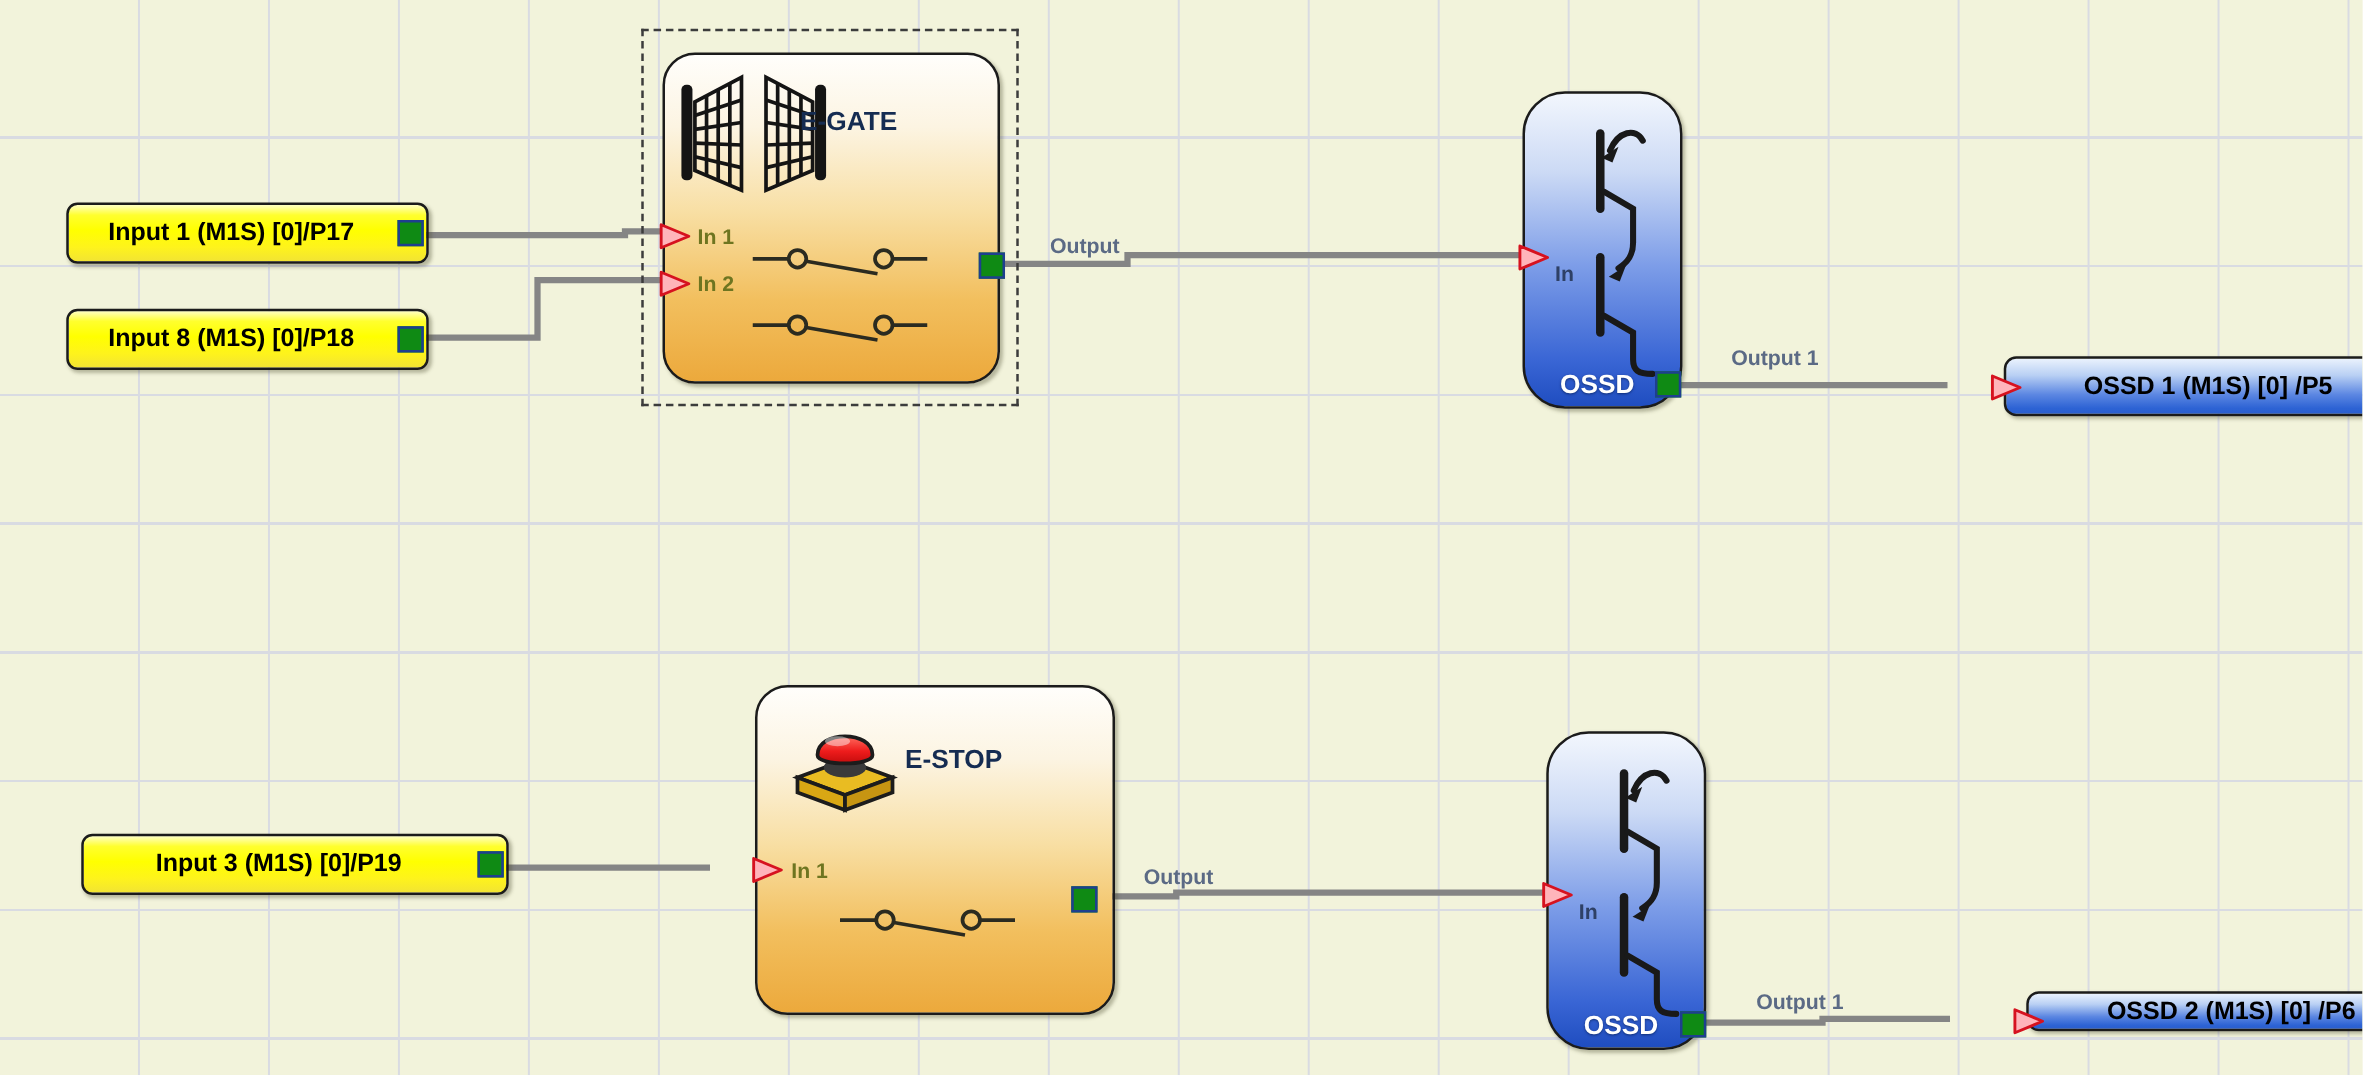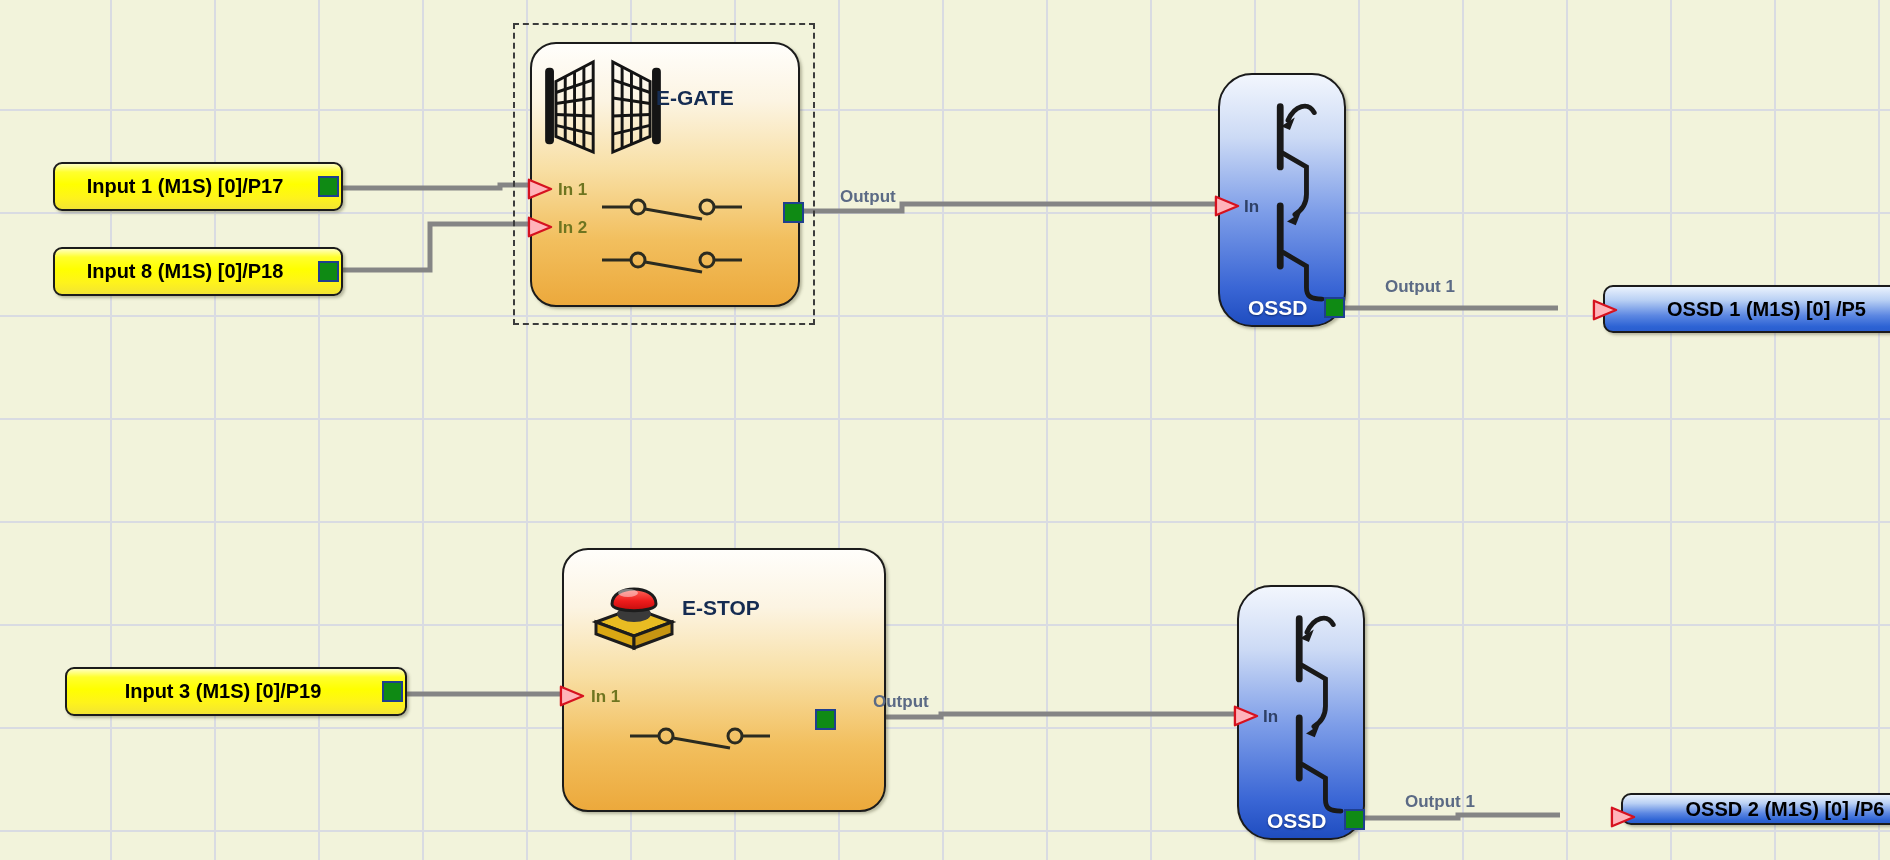--- a/index.html
+++ b/index.html
@@ -28,21 +28,21 @@
     background:linear-gradient(180deg,#fffefb 0%,#fcf4e2 22%,#f8dfa4 48%,#f2bf5e 75%,#eca93c 100%);}
   .fb-ossd{border-radius:34px;
     background:linear-gradient(180deg,#f2f6fd 0%,#ccdaf5 25%,#7d9de8 55%,#3a66d5 85%,#1f4dc0 100%);}
   .fb-title{position:absolute;font-weight:bold;font-size:21px;color:#152c52;white-space:nowrap;}
   .ossd-title{position:absolute;left:28px;bottom:5px;font-weight:bold;font-size:21px;color:#ffffff;
               text-shadow:0 1px 2px rgba(0,20,60,.6);}
   .pin-sq{position:absolute;width:21px;height:21px;box-sizing:border-box;
           background:#0f8a14;border:2px solid #1e3f8f;z-index:3;}
   .pin-tri{position:absolute;width:28px;height:24px;z-index:3;}
   .in-label{position:absolute;font-weight:bold;font-size:17px;color:#6e7520;white-space:nowrap;}
-  .in-label-blue{position:absolute;font-weight:bold;font-size:17px;color:#2e4066;white-space:nowrap;}
+  .in-label-blue{position:absolute;font-weight:bold;font-size:17px;color:#2e4066;white-space:nowrap;margin-top:13px;}
   .out-label{position:absolute;font-weight:bold;font-size:17px;color:#5b6a85;white-space:nowrap;z-index:3;margin-left:32px;}
   .contact{position:absolute;}
   .marquee{position:absolute;left:513px;top:23px;width:302px;height:302px;box-sizing:border-box;
            border:2px dashed #3c3c3c;z-index:1;}
   svg{display:block;}
 </style>
 </head>
 <body>
 
 <div class="canvas">
@@ -90,21 +90,21 @@
         <line x1="89" y1="16" x2="89" y2="90"></line>
         <line x1="79.5" y1="11" x2="79.5" y2="94"></line>
         <line x1="108" y1="37.2" x2="70" y2="24.4"></line>
         <line x1="108" y1="48.4" x2="70" y2="42.8"></line>
         <line x1="108" y1="59.6" x2="70" y2="61.2"></line>
         <line x1="108" y1="70.8" x2="70" y2="79.6"></line>
       </g>
       <rect x="1" y="12" width="9" height="78" rx="4" fill="#141414"></rect>
       <rect x="110" y="12" width="9" height="78" rx="4" fill="#141414"></rect>
     </svg>
-    <span class="fb-title" style="left:124px;top:42px;text-align:right;">E-GATE</span>
+    <span class="fb-title" style="left:108px;top:42px;text-align:right;">E-GATE</span>
 
     <svg class="pin-tri" style="left:-6px;top:133px;" viewBox="0 0 30 26">
       <polygon points="3,3 27,13 3,23" fill="#ffb4ba" stroke="#d6121f" stroke-width="2.5" stroke-linejoin="round"></polygon>
     </svg>
     <span class="in-label" style="left:26px;top:136px;">In 1</span>
 
     <svg class="pin-tri" style="left:-6px;top:171px;" viewBox="0 0 30 26">
       <polygon points="3,3 27,13 3,23" fill="#ffb4ba" stroke="#d6121f" stroke-width="2.5" stroke-linejoin="round"></polygon>
     </svg>
     <span class="in-label" style="left:26px;top:174px;">In 2</span>
@@ -153,21 +153,21 @@
     <span class="out-label" style="left:133px;top:202px;">Output 1</span>
   </div>
 
   <div class="node io io-blue" style="left:1563px;top:285px;width:313px;height:48px;">
     <svg class="pin-tri" style="left:-14px;top:11px;" viewBox="0 0 30 26">
       <polygon points="3,3 27,13 3,23" fill="#ffb4ba" stroke="#d6121f" stroke-width="2.5" stroke-linejoin="round"></polygon>
     </svg>
     <span class="io-label">OSSD 1 (M1S) [0] /P5</span>
   </div>
 
-  <div class="node fb-orange" style="left:562px;top:548px;width:324px;height:264px;">
+  <div class="node fb-orange" style="left:604px;top:548px;width:288px;height:264px;">
     <svg style="position:absolute;left:24px;top:20px;" width="92" height="84" viewBox="0 0 92 84">
       <defs>
         <linearGradient id="redg" x1="0" y1="0" x2="0" y2="1">
           <stop offset="0" stop-color="#ff6b5e"></stop>
           <stop offset="0.55" stop-color="#ee1c1c"></stop>
           <stop offset="1" stop-color="#c40c0c"></stop>
         </linearGradient>
       </defs>
       <polygon points="8,52 46,38 84,52 46,66" fill="#e9bc22" stroke="#1c1c1c" stroke-width="3"></polygon>
       <polygon points="8,52 8,64 46,78 46,66" fill="#d9a714" stroke="#1c1c1c" stroke-width="3"></polygon>

